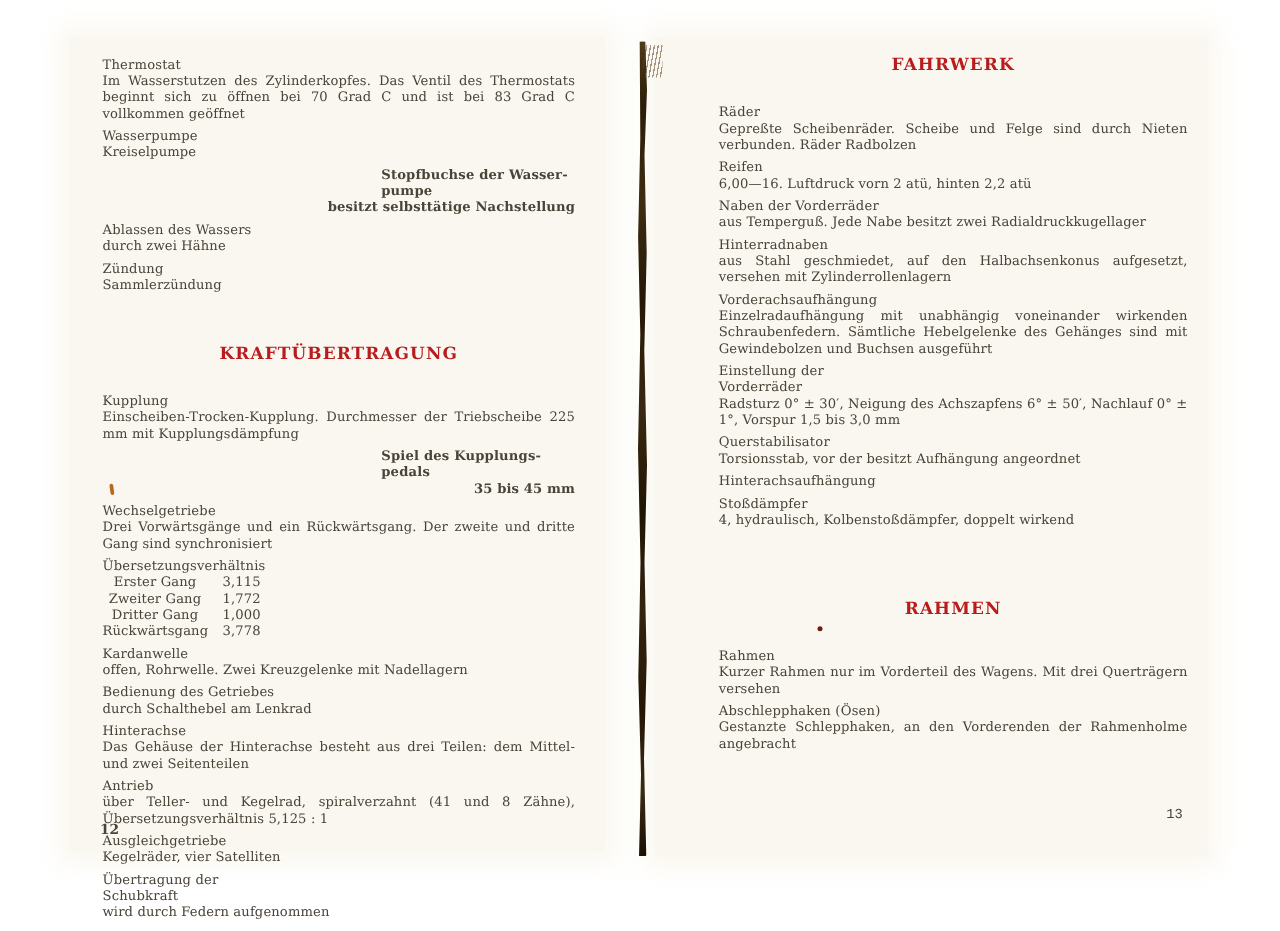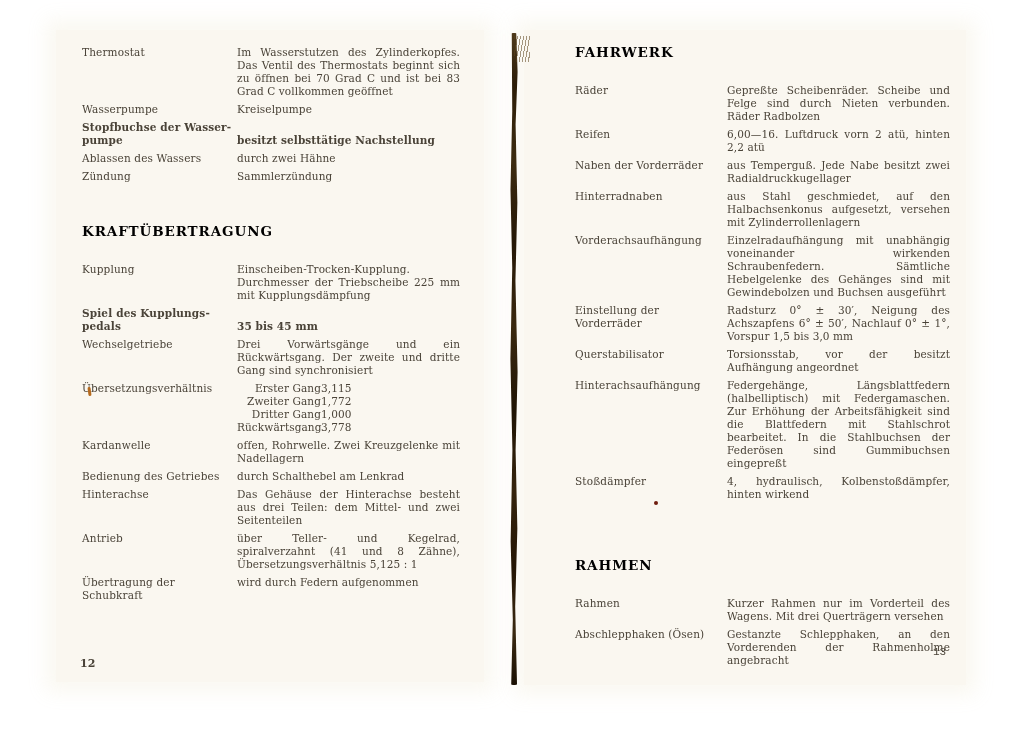--- a/index.html
+++ b/index.html
@@ -57,48 +57,49 @@
     position: absolute;
     top: 0;
   }
   .page-block.left  { left: 82px;  top: 46px; width: 378px; }
   .page-block.right { left: 575px; top: 44px; width: 375px; }
 
   .section-heading {
     font-size: 13.5px;
     font-weight: bold;
     letter-spacing: 0.9px;
-    text-align: left;
-    color: #000000;
+    text-align: center;
+    color: #b91c1c;
     margin: 40px 0 24px 0;
     line-height: 16px;
   }
   .page-block > .spec-section:first-child .section-heading:first-child { margin-top: 0; }
   .page-block.right .spec-section:nth-child(2) .section-heading { margin-top: 56px; }
 
   .row {
     display: flex;
     margin-bottom: 5px;
     font-size: 10.5px;
     line-height: 13px;
+    flex-direction: column;
   }
   .row.align-end { align-items: flex-end; font-weight: bold; }
   .term {
     flex: none;
     white-space: pre-line;
     letter-spacing: 0.15px;
   }
   .page-block.left  .term { width: 155px; }
   .page-block.right .term { width: 152px; }
   .def {
     flex: 1;
     text-align: justify;
     letter-spacing: 0.1px;
   }
-  .ratio-row { display: flex; text-align: right; }
+  .ratio-row { display: flex; text-align: center; gap: 12px; }
   .ratio-gear { width: 84px; flex: none; }
 
   .page-number {
     position: absolute;
     font-size: 11px;
     color: #4a4338;
   }
   .page-number.left  { left: 80px;  top: 657px; font-weight: bold; }
   .page-number.right { left: 933px; top: 646px; font-family: Liberation Mono, monospace; }
 
@@ -200,20 +201,24 @@
         </div>
         <div class="row">
           <span class="term">Hinterachse</span>
           <span class="def">Das Gehäuse der Hinterachse besteht aus drei Teilen: dem Mittel- und zwei Seitenteilen</span>
         </div>
         <div class="row">
           <span class="term">Antrieb</span>
           <span class="def">über Teller- und Kegelrad, spiralverzahnt (41 und 8 Zähne), Übersetzungsverhältnis 5,125 : 1</span>
         </div>
         <div class="row">
+          <span class="term">Ausgleichgetriebe</span>
+          <span class="def">Kegelräder, vier Satelliten</span>
+        </div>
+        <div class="row">
           <span class="term">Übertragung der Schubkraft</span>
           <span class="def">wird durch Federn aufgenommen</span>
         </div>
       </div>
     </div>
   <div class="page-block right">
       <div class="spec-section">
         <h2 class="section-heading">FAHRWERK</h2>
         <div class="row">
           <span class="term">Räder</span>
@@ -238,25 +243,24 @@
         <div class="row">
           <span class="term">Einstellung der Vorderräder</span>
           <span class="def">Radsturz 0° ± 30′, Neigung des Achszapfens 6° ± 50′, Nachlauf 0° ± 1°, Vorspur 1,5 bis 3,0 mm</span>
         </div>
         <div class="row">
           <span class="term">Querstabilisator</span>
           <span class="def">Torsionsstab, vor der besitzt Aufhängung angeordnet</span>
         </div>
         <div class="row">
           <span class="term">Hinterachsaufhängung</span>
-          <span class="def">Federgehänge, Längsblattfedern (halbelliptisch) mit Federgamaschen. Zur Erhöhung der Arbeitsfähigkeit sind die Blattfedern mit Stahlschrot bearbeitet. In die Stahlbuchsen der Federösen sind Gummibuchsen eingepreßt</span>
         </div>
         <div class="row">
           <span class="term">Stoßdämpfer</span>
-          <span class="def">4, hydraulisch, Kolbenstoßdämpfer, hinten wirkend</span>
+          <span class="def">4, hydraulisch, Kolbenstoßdämpfer, doppelt wirkend</span>
         </div>
       </div>
       <div class="spec-section">
         <h2 class="section-heading">RAHMEN</h2>
         <div class="row">
           <span class="term">Rahmen</span>
           <span class="def">Kurzer Rahmen nur im Vorderteil des Wagens. Mit drei Querträgern versehen</span>
         </div>
         <div class="row">
           <span class="term">Abschlepphaken (Ösen)</span>

